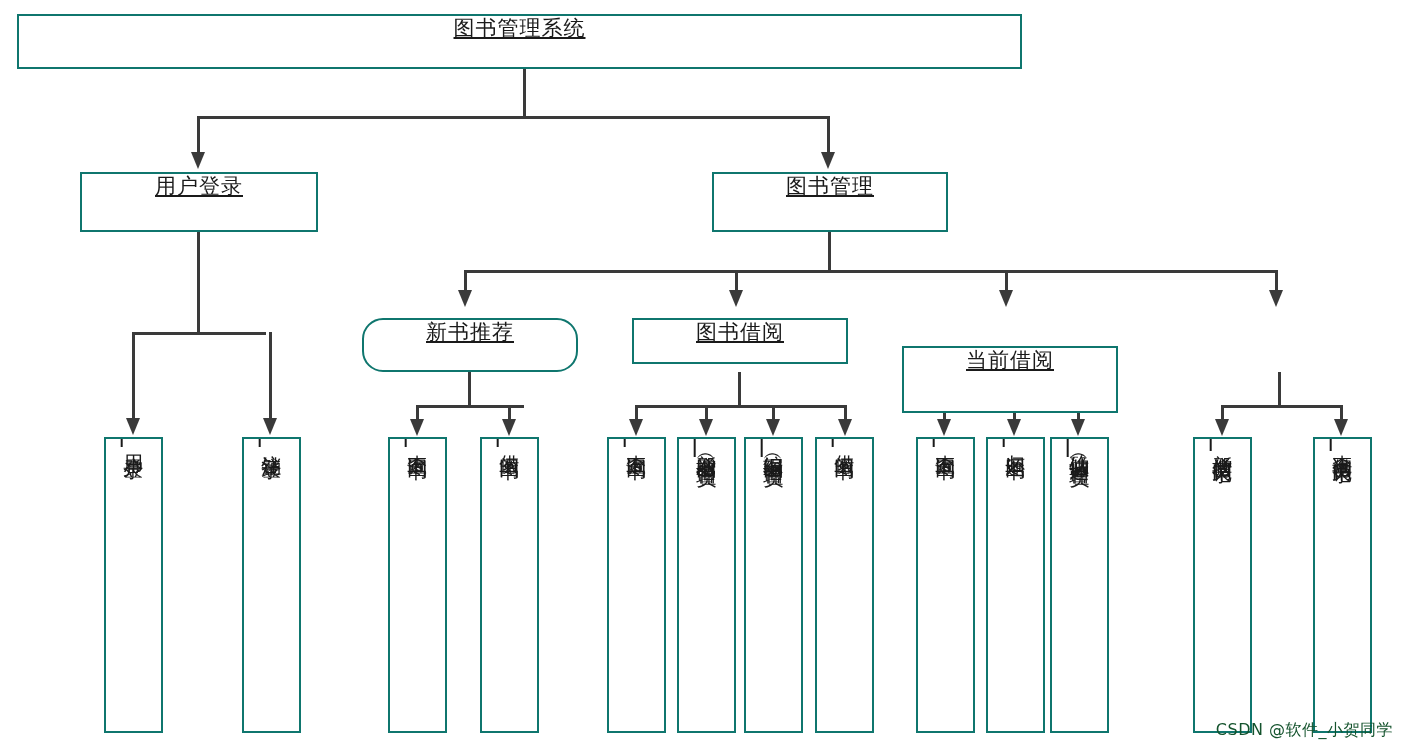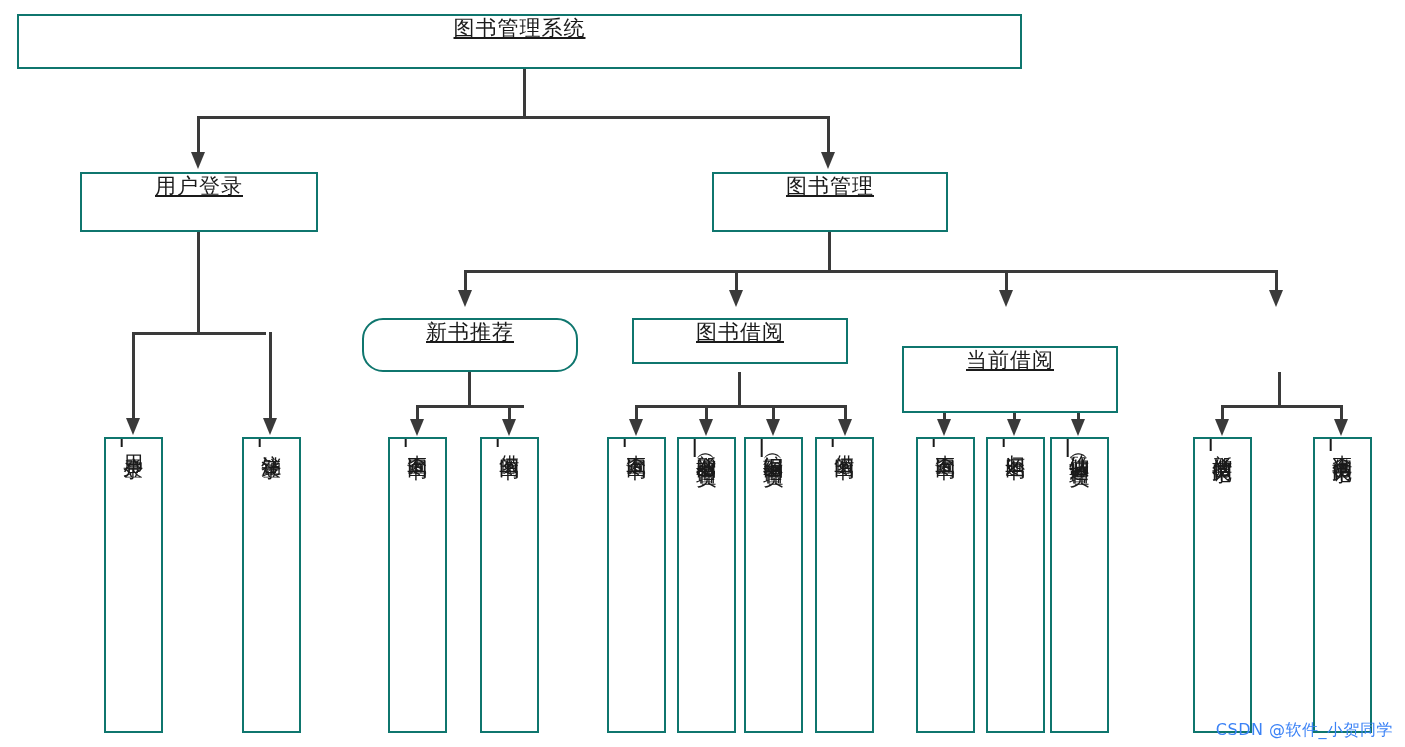--- a/index.html
+++ b/index.html
@@ -58,21 +58,21 @@
     border-left:7px solid transparent;
     border-right:7px solid transparent;
     border-top:17px solid #3a3a3a;
     z-index:2;
   }
   .watermark{
     position:absolute;
     right:12px;
     bottom:6px;
     font-size:16px;
-    color:#3b82f6;
+    color:#14532d;
     letter-spacing:.5px;
     white-space:nowrap;
     z-index:5;
     pointer-events:none;
   }
 </style>
 </head>
 <body>
 
 <div id="stage">

